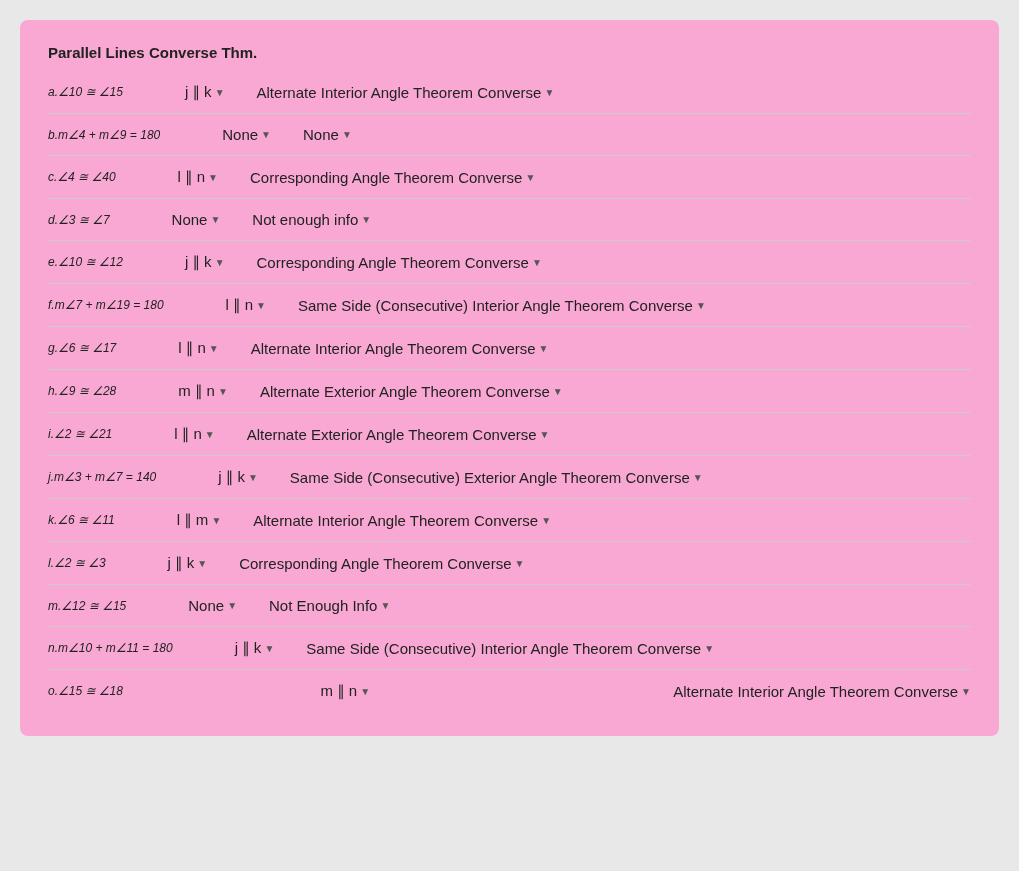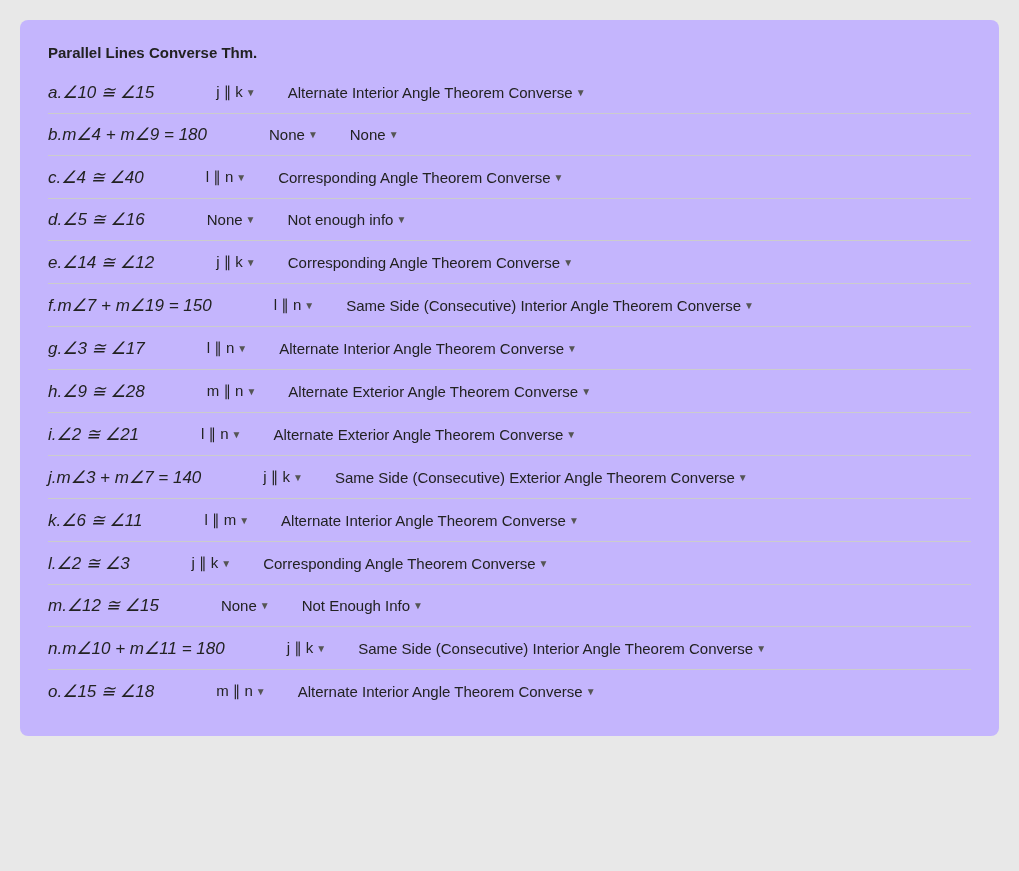--- a/index.html
+++ b/index.html
@@ -4,42 +4,42 @@
   <style>
     * { box-sizing: border-box; margin: 0; padding: 0; }
     body {
       background: #e8e8e8;
       font-family: Arial, sans-serif;
       font-size: 15px;
       color: #222;
       padding: 20px;
     }
     .container {
-      background: #c4b5fd;
+      background: #f9a8d4;
       border-radius: 8px;
       padding: 24px 28px;
       max-width: 980px;
       margin: 0 auto;
     }
     .page-title {
       font-weight: bold;
       font-size: 15px;
       margin-bottom: 10px;
     }
     .row {
       display: flex;
       align-items: center;
       padding: 10px 0;
       border-bottom: 1px solid #ccc;
       flex-wrap: wrap;
       gap: 6px;
     }
-    .row:last-child { border-bottom: none; }
+    .row:last-child { border-bottom: none; justify-content: space-between; }
     .row-label {
-      font-size: 17px;
+      font-size: 12px;
       white-space: nowrap;
       margin-right: 4px;
     }
     .dropdown {
       display: inline-flex;
       align-items: center;
       background: transparent;
       border: none;
       font-size: 15px;
       color: #222;
@@ -97,48 +97,48 @@
       <div class="row">
         <span class="row-label math">c.∠4 ≅ ∠40</span>
         <button class="dropdown">
           <span class="parallel">l ∥ n</span>
           <span class="arrow">▼</span>
         </button>
         <span style="width: 16px;"></span>
         <span class="answer-text">Corresponding Angle Theorem Converse <span class="arrow">▼</span></span>
       </div>
       <div class="row">
-        <span class="row-label math">d.∠5 ≅ ∠16</span>
+        <span class="row-label math">d.∠3 ≅ ∠7</span>
         <button class="dropdown">
           <span class="parallel">None</span>
           <span class="arrow">▼</span>
         </button>
         <span style="width: 16px;"></span>
         <span class="answer-text">Not enough info <span class="arrow">▼</span></span>
       </div>
       <div class="row">
-        <span class="row-label math">e.∠14 ≅ ∠12</span>
+        <span class="row-label math">e.∠10 ≅ ∠12</span>
         <button class="dropdown">
           <span class="parallel">j ∥ k</span>
           <span class="arrow">▼</span>
         </button>
         <span style="width: 16px;"></span>
         <span class="answer-text">Corresponding Angle Theorem Converse <span class="arrow">▼</span></span>
       </div>
       <div class="row">
-        <span class="row-label math">f.m∠7 + m∠19 = 150</span>
+        <span class="row-label math">f.m∠7 + m∠19 = 180</span>
         <button class="dropdown">
           <span class="parallel">l ∥ n</span>
           <span class="arrow">▼</span>
         </button>
         <span style="width: 16px;"></span>
         <span class="answer-text">Same Side (Consecutive) Interior Angle Theorem Converse <span class="arrow">▼</span></span>
       </div>
       <div class="row">
-        <span class="row-label math">g.∠3 ≅ ∠17</span>
+        <span class="row-label math">g.∠6 ≅ ∠17</span>
         <button class="dropdown">
           <span class="parallel">l ∥ n</span>
           <span class="arrow">▼</span>
         </button>
         <span style="width: 16px;"></span>
         <span class="answer-text">Alternate Interior Angle Theorem Converse <span class="arrow">▼</span></span>
       </div>
       <div class="row">
         <span class="row-label math">h.∠9 ≅ ∠28</span>
         <button class="dropdown">

